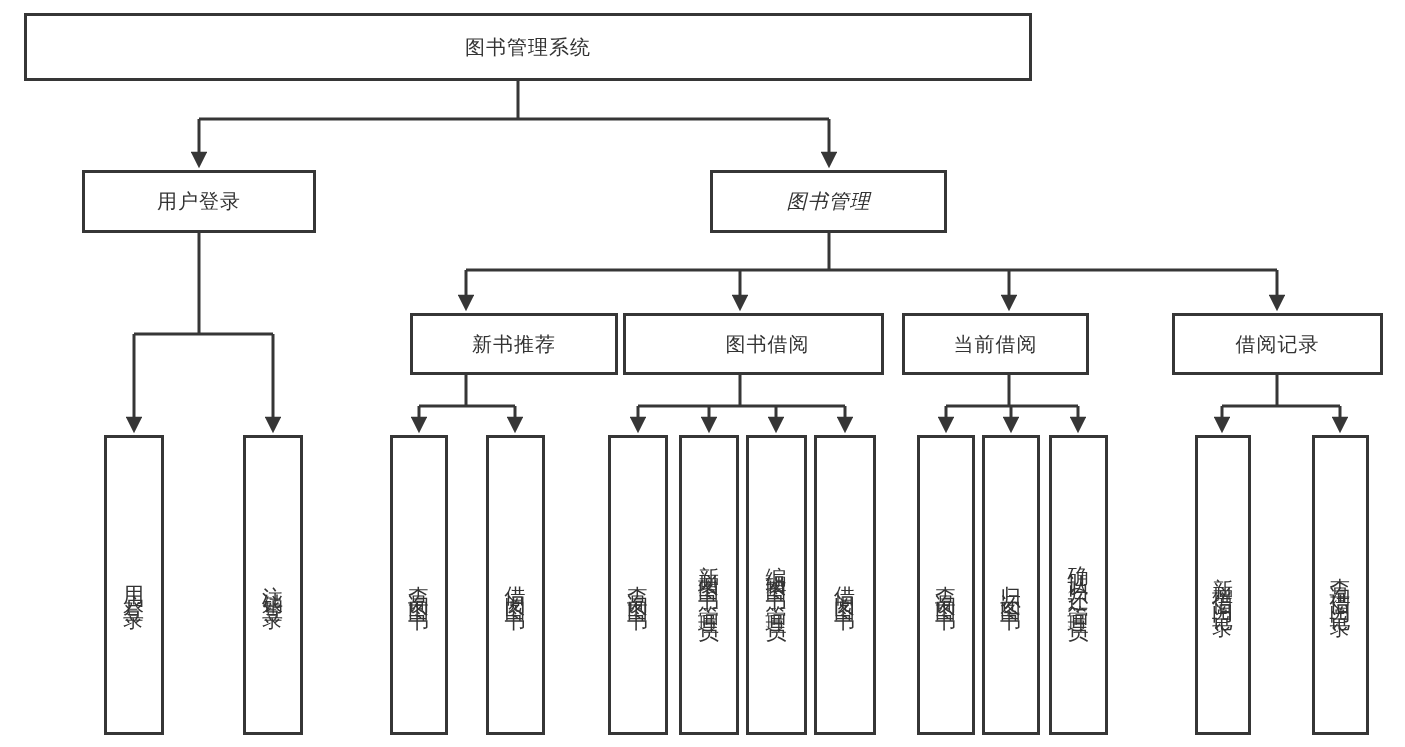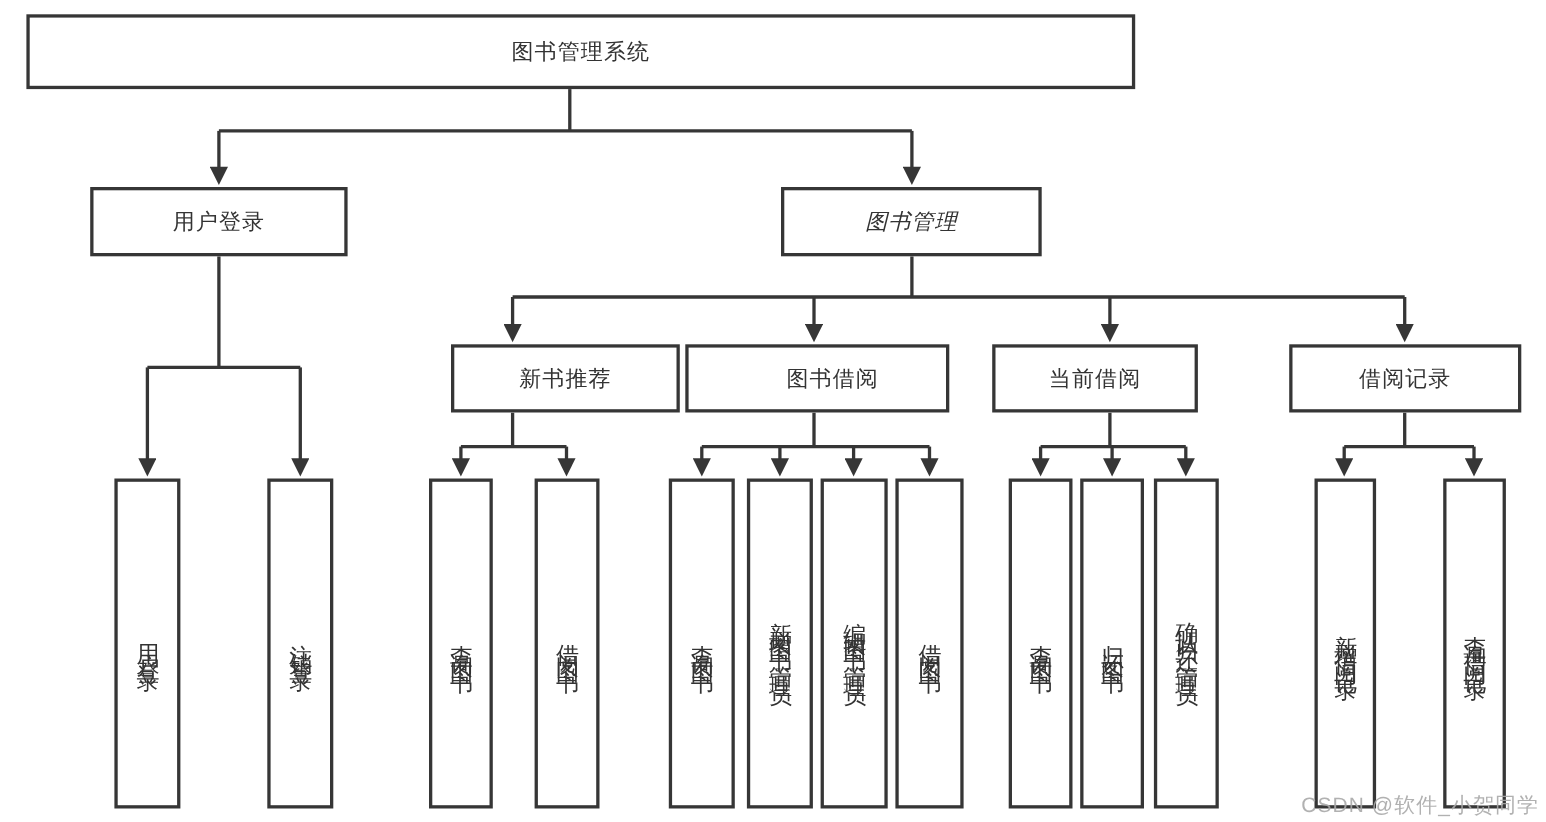--- a/index.html
+++ b/index.html
@@ -41,21 +41,21 @@
   .hnode {
     font-size: 20px;
     letter-spacing: 1px;
     white-space: nowrap;
   }
   .root-node   { left: 24px;   top: 13px;  width: 1008px; height: 68px; }
   .n2a         { left: 82px;   top: 170px; width: 234px;  height: 63px; }
   .n2b         { left: 710px;  top: 170px; width: 237px;  height: 63px; font-style: italic; }
   .n3          { top: 313px; height: 62px; }
   .n3a { left: 362px;  width: 208px; margin-left: 48px; }
-  .n3b { left: 623px;  width: 240px; padding-left: 28px; }
+  .n3b { left: 623px;  width: 261px; padding-left: 28px; }
   .n3c { left: 902px;  width: 187px; }
   .n3d { left: 1172px; width: 211px; }
   .leaf {
     top: 435px;
     height: 300px;
   }
   .vtext {
     writing-mode: vertical-rl;
     text-orientation: mixed;
     font-size: 21px;
@@ -193,15 +193,14 @@
   <div class="node leaf l11">
     <span class="vtext">确认归还（管理员）</span>
   </div>
   <div class="node leaf l12">
     <span class="vtext">新增借阅记录</span>
   </div>
   <div class="node leaf l13">
     <span class="vtext">查询借阅记录</span>
   </div>
 
-  <div class="watermark">CSDN @软件_小贺同学</div>
 
 </div>
 
 </body></html>

